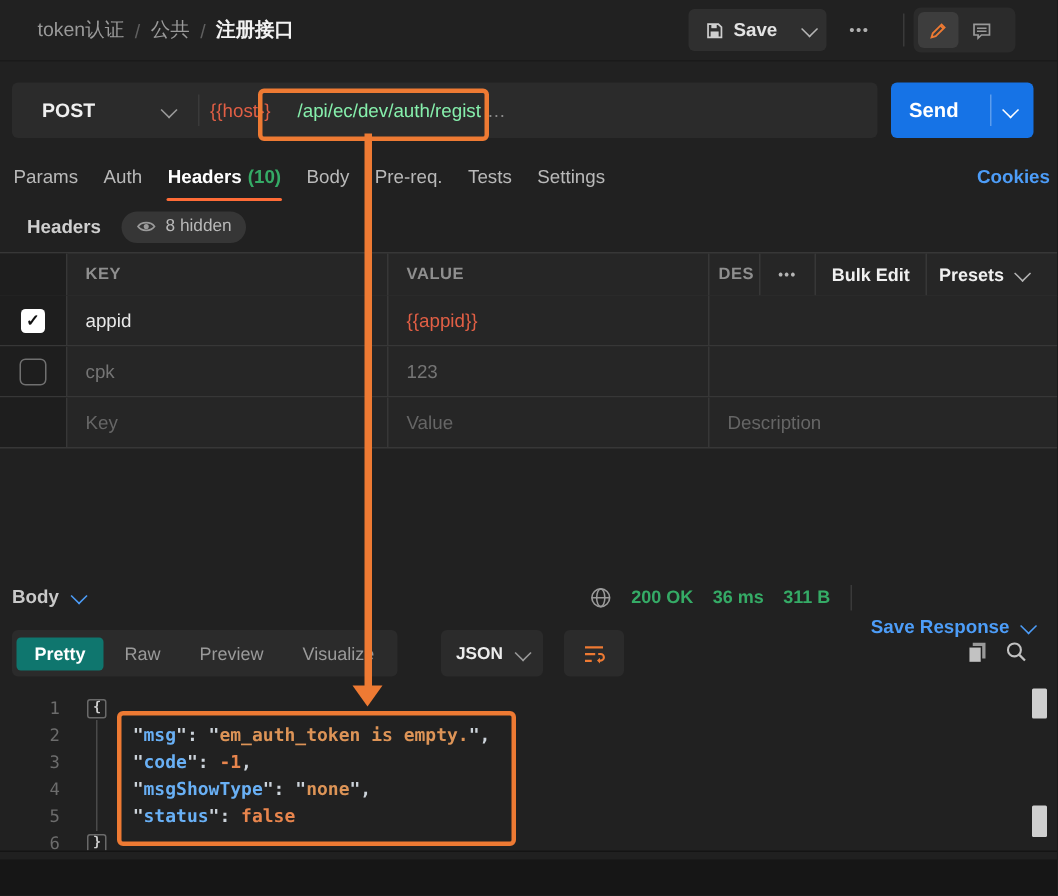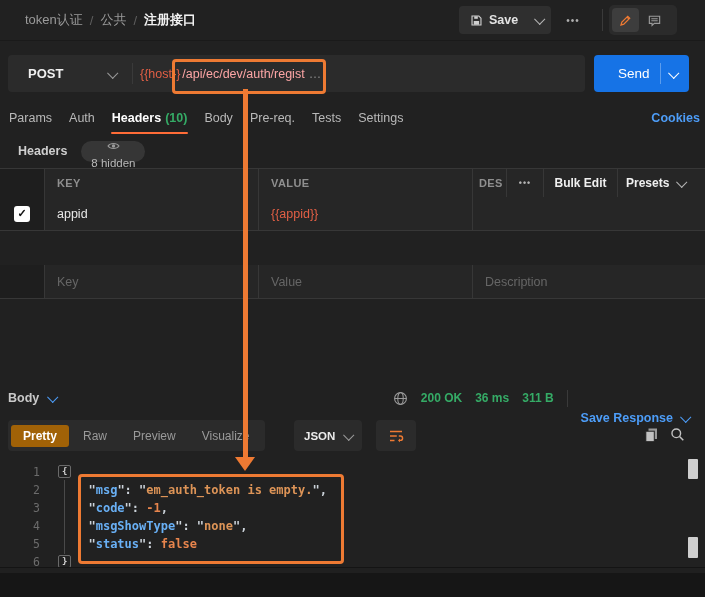--- a/index.html
+++ b/index.html
@@ -26,44 +26,44 @@
   .icon-cell.active{background:#3d3d3d;}
 
   
   .url-bar{position:absolute;left:8px;top:55px;width:577px;height:37px;background:#2b2b2b;border-radius:4px;}
   .method{position:absolute;left:0;top:0;width:124px;height:37px;display:flex;align-items:center;cursor:pointer;}
   .method-label{margin-left:20px;font-size:13px;font-weight:700;color:#f0f0f0;}
   .method .chev{position:absolute;left:100px;color:#9a9a9a;}
   .method-div{position:absolute;left:124px;top:8px;width:1px;height:21px;background:#3a3a3a;}
   .url-text{position:absolute;left:132px;top:0;height:37px;display:flex;align-items:center;font-size:12.5px;white-space:nowrap;cursor:text;}
   .url-host{color:#e25f45;text-align:right;}
-  .url-path{color:#fca5a5;padding-left:2px;}
+  .url-path{color:#86efac;padding-left:18px;}
   .url-ellip{color:#8a8a8a;padding-left:4px;}
   .url-hl-box{position:absolute;left:172px;top:59px;width:148px;height:29px;border:3px solid #ee7a33;border-radius:4px;
     pointer-events:none;z-index:30;}
   .send-btn{position:absolute;left:594px;top:55px;width:95px;height:37px;background:#1673e6;border-radius:4px;
     display:flex;align-items:center;cursor:pointer;}
-  .send-label{margin-left:24px;font-size:13.5px;font-weight:400;color:#fff;}
+  .send-label{margin-left:12px;font-size:13.5px;font-weight:700;color:#fff;}
   .send-div{position:absolute;left:66px;top:8px;width:1px;height:21px;background:rgba(255,255,255,.3);}
   .send-btn .chev{position:absolute;left:75px;color:#fff;}
 
   
   .req-tabs{position:absolute;left:0;top:103px;width:705px;height:30px;display:flex;align-items:center;
     gap:17px;padding-left:9px;font-size:12.5px;}
   .rtab{color:#b9b9b9;cursor:pointer;position:relative;white-space:nowrap;}
   .rtab.active{color:#fff;font-weight:600;}
   .rtab.active::after{content:"";position:absolute;left:-1px;right:-1px;bottom:-9px;height:2.5px;background:#ff6c37;border-radius:1px;}
   .rtab .count{color:#35ab66;font-weight:600;padding-left:4px;}
   .cookies-link{position:absolute;right:14px;color:#4d9df8;font-weight:600;cursor:pointer;}
 
   
   .subhead{position:absolute;left:0;top:139px;width:705px;height:24px;display:flex;align-items:center;}
   .subhead-title{margin-left:18px;font-size:12.5px;font-weight:600;color:#cfcfcf;}
   .hidden-pill{margin-left:14px;height:21px;background:#363636;border-radius:11px;display:flex;align-items:center;
-    gap:6px;padding:0 10px;color:#b9b9b9;font-size:11.5px;cursor:pointer;flex-direction:column;}
+    gap:6px;padding:0 10px;color:#b9b9b9;font-size:11.5px;cursor:pointer;}
 
   
   .htable{position:absolute;left:0;top:168px;width:705px;height:130px;font-size:12.5px;}
   .trow{position:absolute;left:0;width:705px;background:#262626;border-bottom:1px solid #373737;}
   .trow.head{top:0;height:28px;border-top:1px solid #373737;}
   .trow.r1{top:29px;height:33px;}
   .trow.r2{top:63px;height:33px;}
   .trow.r3{top:97px;height:33px;}
   .cb-cell{position:absolute;left:0;top:0;bottom:0;width:44px;background:#1e1e1e;border-right:1px solid #373737;
     display:flex;align-items:center;justify-content:center;}
@@ -89,21 +89,21 @@
   .resp-meta{position:absolute;right:16px;height:36px;display:flex;align-items:center;gap:13px;font-size:12px;font-weight:600;}
   .meta-green{color:#35ab66;}
   .meta-div{width:1px;height:17px;background:#3a3a3a;}
   .save-resp{color:#4d9df8;font-size:12.5px;display:flex;align-items:center;gap:8px;cursor:pointer;margin-top:40px;}
 
   
   .resp-toolbar{position:absolute;left:0;top:420px;width:705px;height:32px;}
   .seg-group{position:absolute;top:0;height:31px;background:#2b2b2b;border-radius:4px;display:flex;align-items:center;padding:0 3px;gap:2px;}
   .vtabs{left:8px;}
   .vtab{padding:4px 12px;font-size:12px;color:#9a9a9a;border-radius:3px;cursor:pointer;}
-  .vtab.active{background:#a16207;color:#fff;font-weight:600;}
+  .vtab.active{background:#0f766e;color:#fff;font-weight:600;}
   .fmt-group{left:294px;padding:0 10px;gap:9px;cursor:pointer;}
   .fmt-label{font-size:11.5px;font-weight:600;color:#ececec;}
   .fmt-group .chev{color:#9a9a9a;}
   .wrap-group{left:376px;width:34px;justify-content:center;cursor:pointer;}
   .rt-icon{position:absolute;top:7px;cursor:pointer;color:#b5b5b5;}
   .rt-copy{right:46px;}
   .rt-search{right:20px;}
 
   
   .code-area{position:absolute;left:0;top:458px;width:705px;height:109px;overflow:hidden;
@@ -277,20 +277,36 @@
       <div class="cell col-val var-val">
           <span>{{appid}}</span>
         </div>
       <div class="cell col-desc">
           <span></span>
         </div>
       <div class="vline" style="left:258px;"></div>
       <div class="vline" style="left:472px;"></div>
     </div>
 
+    <div class="trow r2">
+      <div class="cb-cell">
+          <span class="checkbox unchecked"></span>
+        </div>
+      <div class="cell col-key dim">
+          <span>cpk</span>
+        </div>
+      <div class="cell col-val dim">
+          <span>123</span>
+        </div>
+      <div class="cell col-desc dim">
+          <span></span>
+        </div>
+      <div class="vline" style="left:258px;"></div>
+      <div class="vline" style="left:472px;"></div>
+    </div>
 
     <div class="trow r3">
       <div class="cb-cell"></div>
       <div class="cell col-key ph">
           <span>Key</span>
         </div>
       <div class="cell col-val ph">
           <span>Value</span>
         </div>
       <div class="cell col-desc ph">

